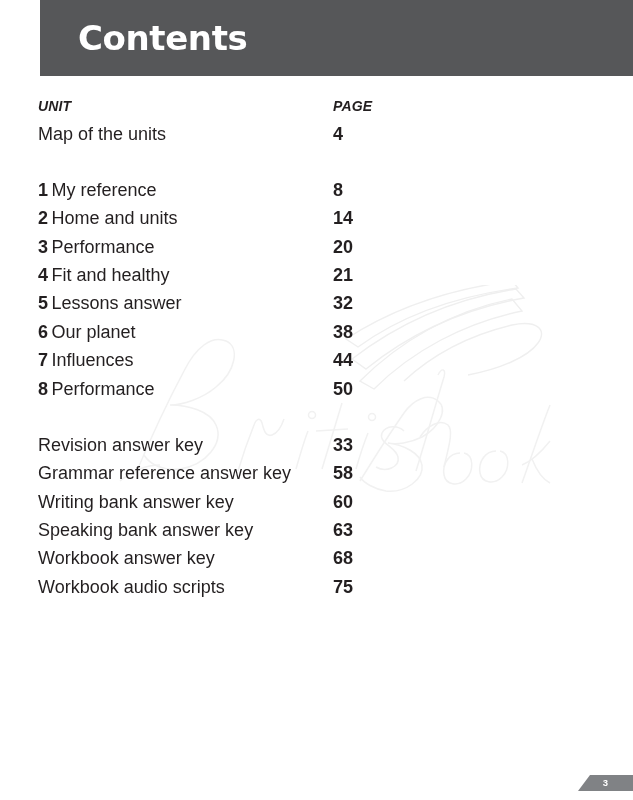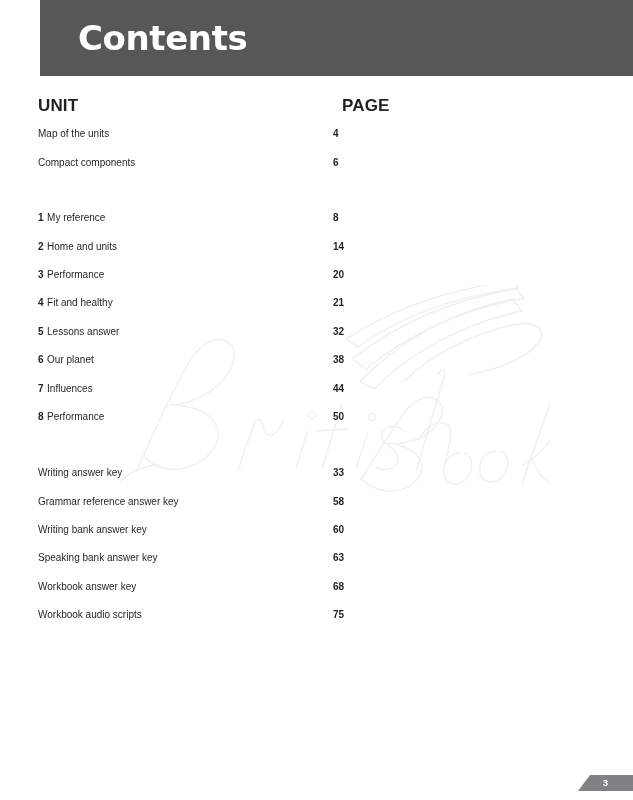--- a/index.html
+++ b/index.html
@@ -61,45 +61,46 @@
     width: 420px;
     z-index: 2;
   }
   .toc-group { }
   .group-gap-1 { height: 27px; }
   .group-gap-2 { height: 28px; }
 
   .toc-row {
     position: relative;
     height: 28.4px;
-    font-size: 10px;
+    font-size: 18px;
     line-height: 28.4px;
     white-space: nowrap;
   }
   .toc-row .label {
     position: absolute;
     left: 0;
     top: 0;
   }
   .toc-row .page {
     position: absolute;
     left: 295px;
     top: 0;
     font-weight: bold;
   }
   .toc-row .num {
     font-weight: bold;
     margin-right: 3.5px;
   }
   .toc-row.head {
     font-weight: bold;
-    font-size: 17px;
+    font-size: 14px;
     letter-spacing: 0.15px;
-  }
-  .toc-row.head .page { letter-spacing: 0.15px; margin-left: 9px; }
+    font-style: italic;
+  }
+  .toc-row.head .page { letter-spacing: 0.15px; }
 
   
   #footer-tab {
     position: absolute;
     left: 578px;
     top: 775px;
     width: 55px;
     height: 16px;
     background: #808285;
     -webkit-clip-path: polygon(12px 0, 55px 0, 55px 16px, 0 16px);
@@ -182,24 +183,20 @@
   <div class="toc-row head">
     <span class="label">UNIT</span>
     <span class="page">PAGE</span>
   </div>
 
   <div class="toc-group">
     <div class="toc-row">
       <span class="label">Map of the units</span>
       <span class="page">4</span>
     </div>
-    <div class="toc-row">
-      <span class="label">Compact components</span>
-      <span class="page">6</span>
-    </div>
   </div>
 
   <div class="group-gap-1"></div>
 
   <div class="toc-group">
     <div class="toc-row">
       <span class="label"><span class="num">1</span><span>My reference</span></span>
       <span class="page">8</span>
     </div>
     <div class="toc-row">
@@ -229,21 +226,21 @@
     <div class="toc-row">
       <span class="label"><span class="num">8</span><span>Performance</span></span>
       <span class="page">50</span>
     </div>
   </div>
 
   <div class="group-gap-2"></div>
 
   <div class="toc-group">
     <div class="toc-row">
-      <span class="label">Writing answer key</span>
+      <span class="label">Revision answer key</span>
       <span class="page">33</span>
     </div>
     <div class="toc-row">
       <span class="label">Grammar reference answer key</span>
       <span class="page">58</span>
     </div>
     <div class="toc-row">
       <span class="label">Writing bank answer key</span>
       <span class="page">60</span>
     </div>

